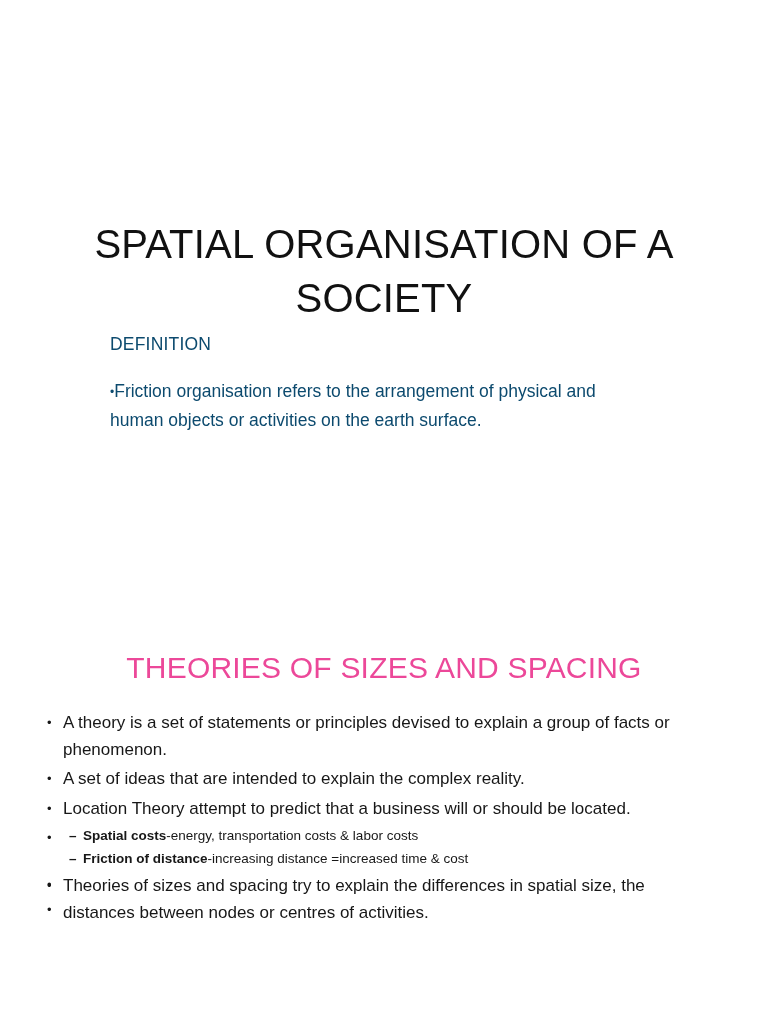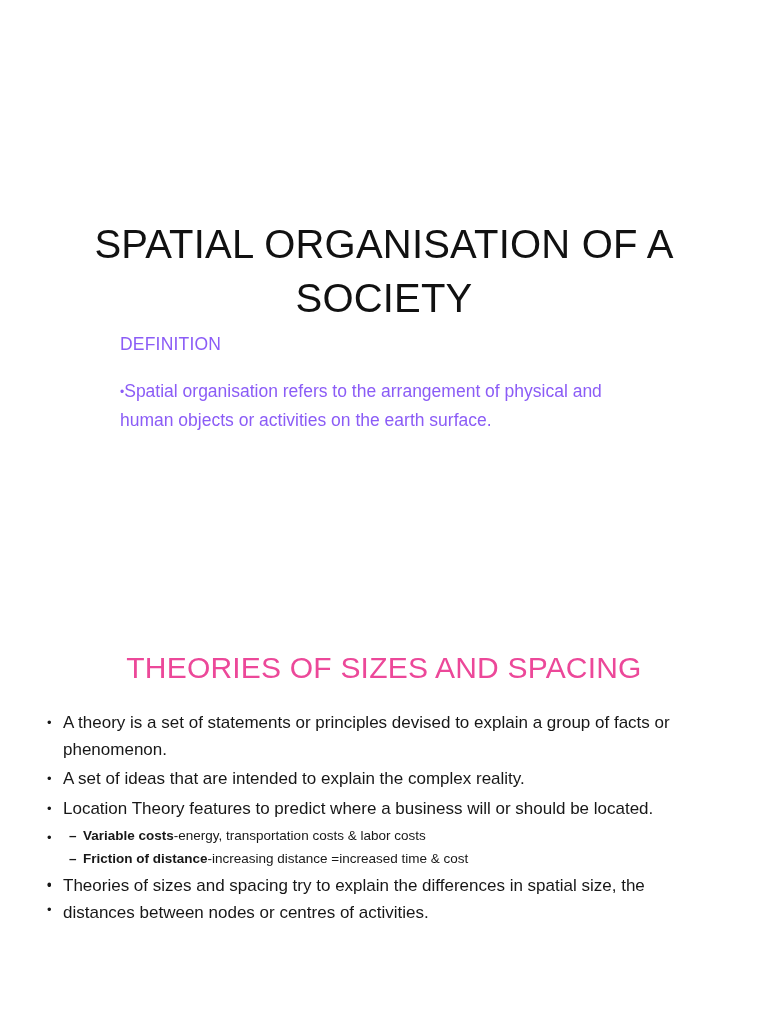--- a/index.html
+++ b/index.html
@@ -46,25 +46,25 @@
     font-size: 40px;
     line-height: 54px;
     font-weight: 400;
     letter-spacing: 0.2px;
     color: #111111;
   }
 
   .definition-block {
     position: absolute;
     top: 330px;
-    left: 120px;
+    left: 110px;
     width: 540px;
     font-size: 17.5px;
     line-height: 28.5px;
-    color: #8b5cf6;
+    color: #0c4a6e;
   }
 
   .definition-heading {
     font-size: 17.5px;
     line-height: 29px;
     letter-spacing: 0.2px;
   }
 
   .def-item {
     font-size: 17.5px;
@@ -173,21 +173,21 @@
 
   <section class="slide-one">
 
     <h1 class="main-title">SPATIAL ORGANISATION OF A SOCIETY</h1>
 
     <div class="definition-block">
 
       <div class="definition-heading">DEFINITION</div>
 
       <p class="def-item">
-        <span class="inline-bullet">•</span><span>Spatial organisation refers to the arrangement of physical and human objects or activities on the earth surface.</span>
+        <span class="inline-bullet">•</span><span>Friction organisation refers to the arrangement of physical and human objects or activities on the earth surface.</span>
       </p>
 
 
     </div>
   </section>
 
   <section class="slide-two">
 
     <h1 class="section-title">THEORIES OF SIZES AND SPACING</h1>
 
@@ -198,31 +198,31 @@
         <span>A theory is a set of statements or principles devised to explain a group of facts or phenomenon.</span>
       </div>
 
       <div class="bullet-row">
         <span class="marker">•</span>
         <span>A set of ideas that are intended to explain the complex reality.</span>
       </div>
 
       <div class="bullet-row">
         <span class="marker">•</span>
-        <span>Location Theory features to predict where a business will or should be located.</span>
+        <span>Location Theory attempt to predict that a business will or should be located.</span>
       </div>
 
       <div class="bullet-row">
         <span class="marker">•</span>
       </div>
 
       <div class="sub-list">
 
         <div class="sub-row">
-          <span class="sub-marker">–</span><span class="lead">Variable costs</span><span>-energy, transportation costs &amp; labor costs</span>
+          <span class="sub-marker">–</span><span class="lead">Spatial costs</span><span>-energy, transportation costs &amp; labor costs</span>
         </div>
 
         <div class="sub-row">
           <span class="sub-marker">–</span><span class="lead">Friction of distance</span><span>-increasing distance =increased time &amp; cost</span>
         </div>
 
       </div>
 
       <div class="bullet-row">
         <span class="marker">•</span>

